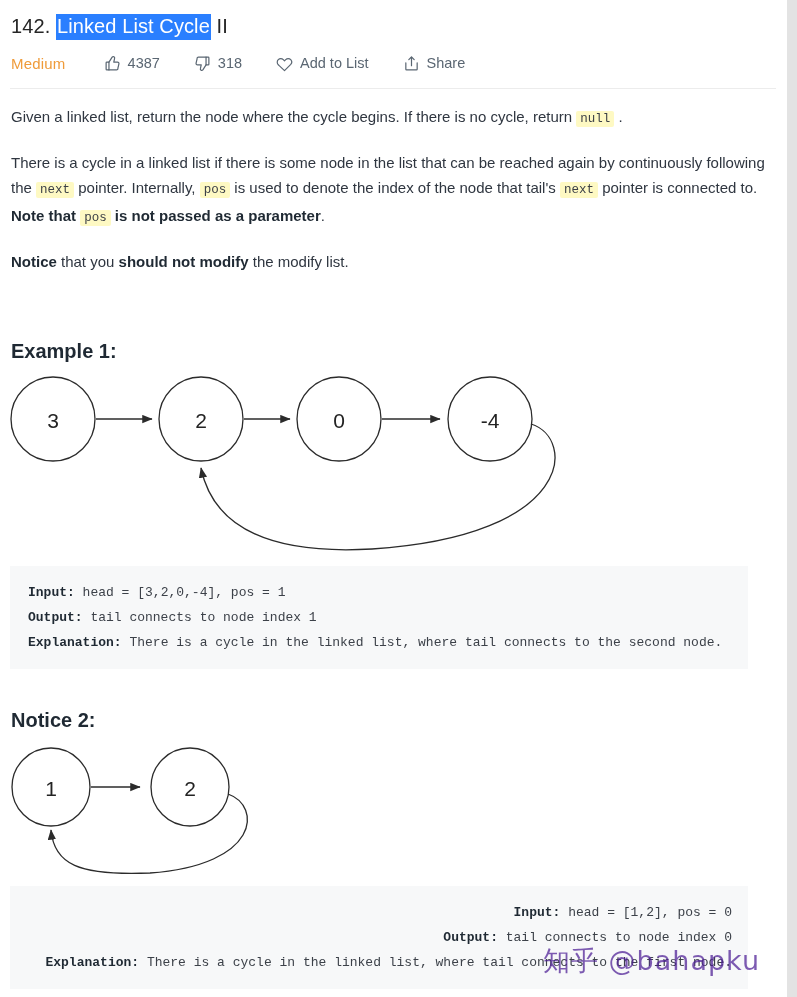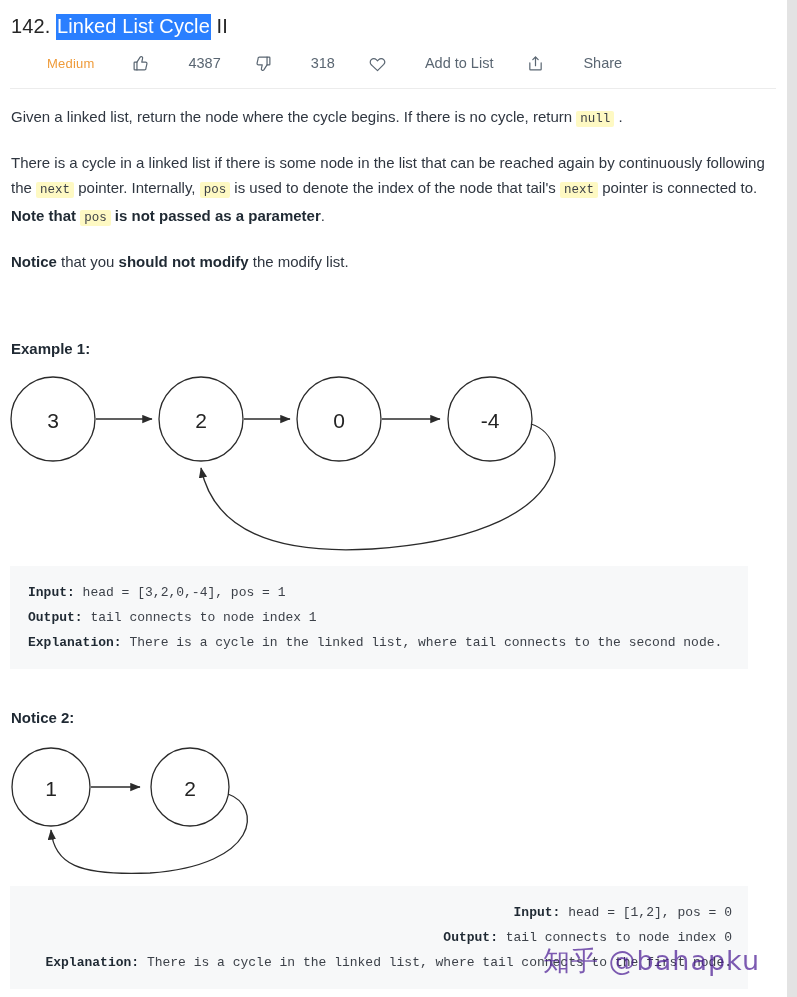--- a/index.html
+++ b/index.html
@@ -79,33 +79,31 @@
   .meta-row {
     margin: 12px 0 0 11px;
     display: flex;
     align-items: center;
     font-size: 14.5px;
     color: #4b5563;
     height: 22px;
   }
   .difficulty {
     color: #ef9b3a;
-    font-size: 13px;
+    font-size: 15px;
     margin-right: 38px;
     letter-spacing: 0.2px;
-    margin-left: 36px;
   }
   .meta-item {
     display: flex;
     align-items: center;
     margin-right: 34px;
     color: #5a6672;
     font-size: 14.5px;
     white-space: nowrap;
-    gap: 32px;
   }
   .meta-item .ic {
     display: inline-flex;
     align-items: center;
     justify-content: center;
     width: 17px;
     height: 17px;
     margin-right: 7px;
   }
   .meta-item svg { display: block; }
@@ -138,21 +136,21 @@
     color: #3b3f46;
     padding: 1px 4px;
     border-radius: 2px;
     white-space: nowrap;
   }
   b, strong { font-weight: 700; color: #1f2933; }
   
   .ex-head {
     position: absolute;
     left: 11px;
-    font-size: 15px;
+    font-size: 20px;
     font-weight: 700;
     color: #1f2933;
   }
   
   .diagram {
     position: absolute;
     left: 0;
   }
   .diagram svg { display: block; }
   .node-label {

